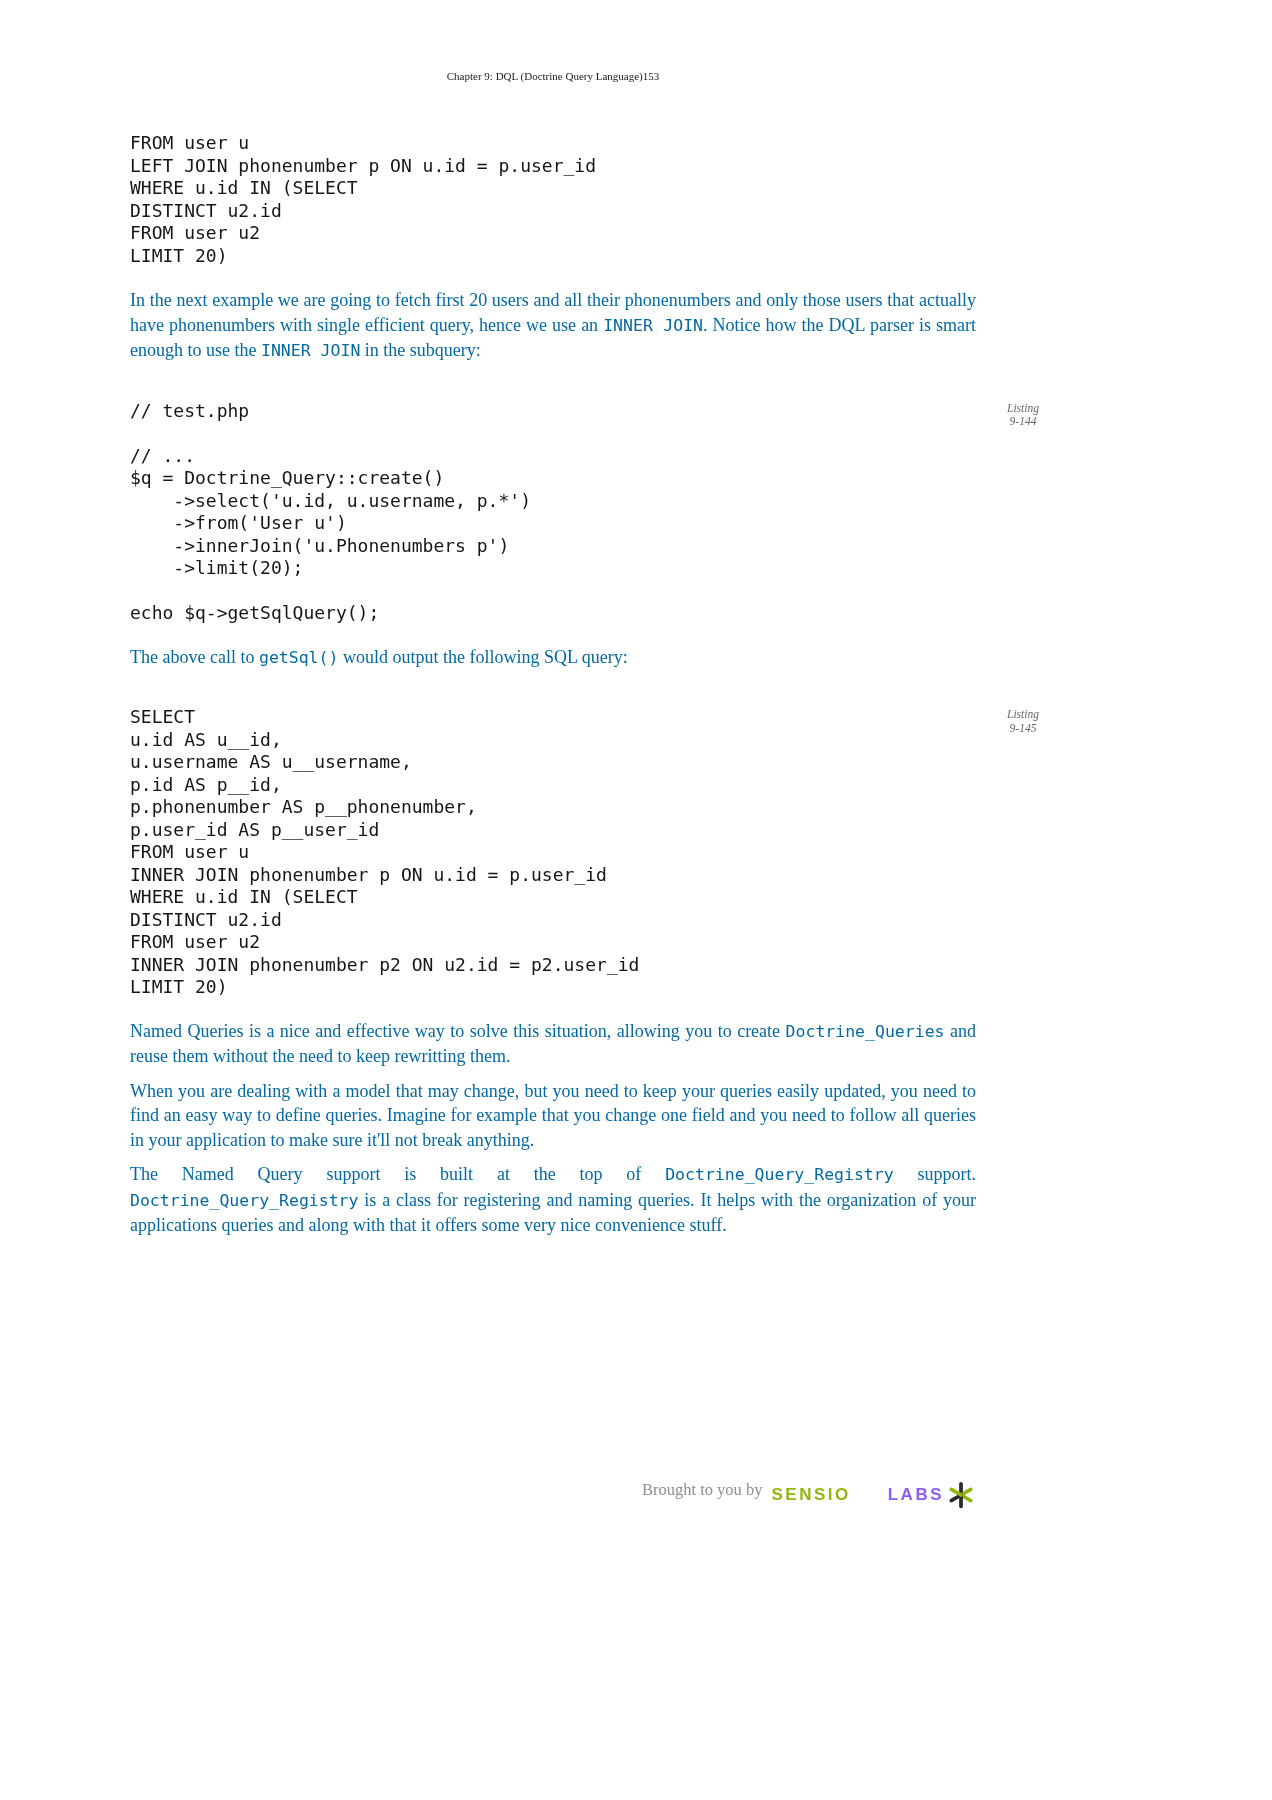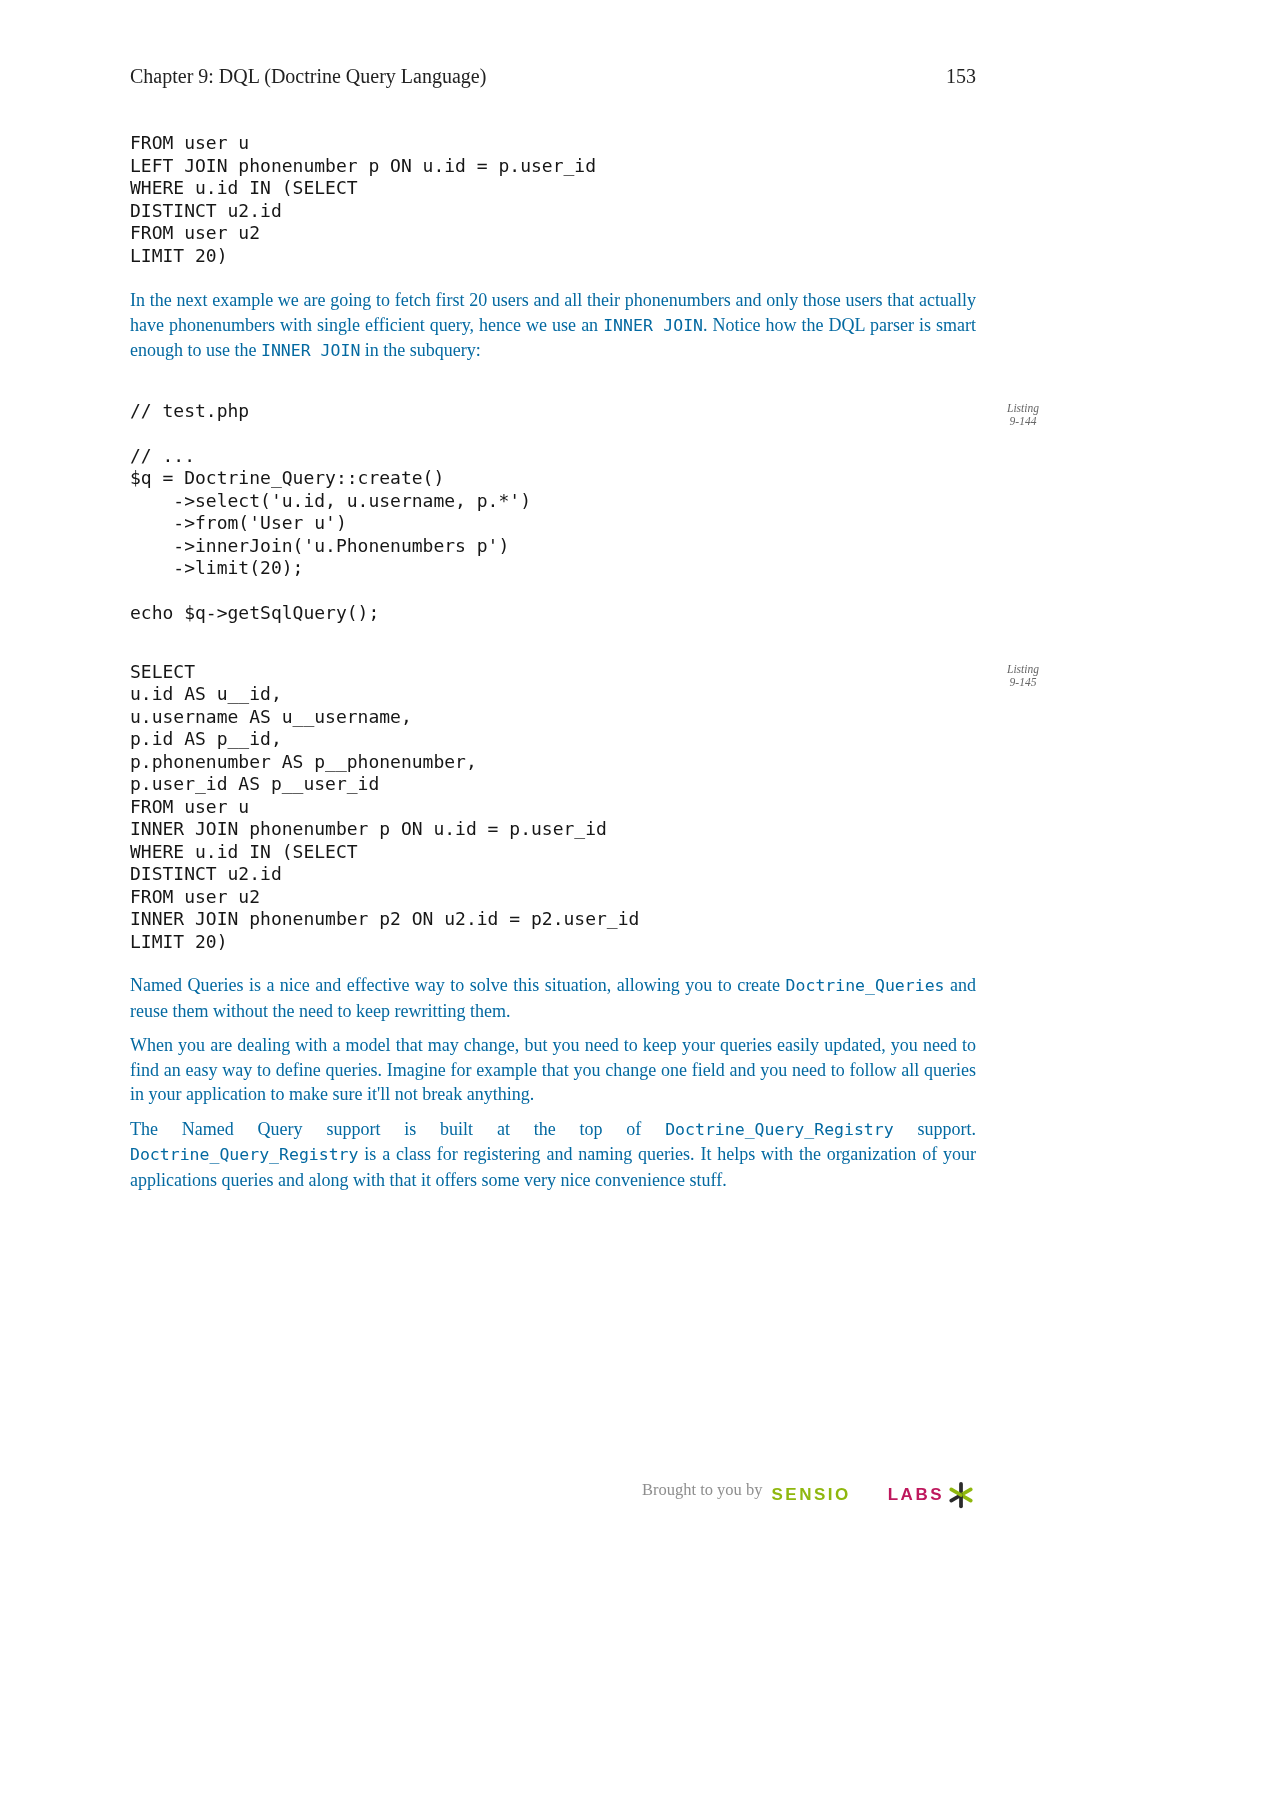--- a/index.html
+++ b/index.html
@@ -15,23 +15,23 @@
     color: #1c1c1c;
     overflow: hidden;
   }
   .content {
     margin-left: 130px;
     width: 846px;
     padding-top: 66px;
   }
   .page-header {
     display: flex;
-    justify-content: space-between;
+    justify-content: center;
     align-items: baseline;
-    font-size: 20px;
+    font-size: 11px;
     line-height: 20px;
     margin-bottom: 46px;
     color: #222222;
   }
   .code {
     font-family: "DejaVu Sans Mono", "Liberation Mono", monospace;
     font-size: 18px;
     line-height: 22.5px;
     white-space: pre;
     color: #161616;
@@ -93,21 +93,21 @@
   }
   .brand {
     font-family: "Liberation Sans", sans-serif;
     font-weight: bold;
     font-size: 17px;
     letter-spacing: 2.5px;
     display: inline-flex;
     align-items: center;
   }
   .brand-green { color: #8fb70e; }
-  .brand-gray  { color: #be185d; padding-left: 37px; }
+  .brand-gray  { color: #8b5cf6; padding-left: 37px; }
   .asterisk-wrap { display: inline-flex; align-items: center; margin-left: 2px; }
 </style>
 </head>
 <body>
 
 <div class="page">
   <div class="content">
 
     <div class="page-header">
       <span>Chapter 9: DQL (Doctrine Query Language)</span>
@@ -133,20 +133,21 @@
     -&gt;innerJoin('u.Phonenumbers p')
     -&gt;limit(20);
 
 echo $q-&gt;getSqlQuery();</div>
       <div class="listing-label">
         <div>Listing</div>
         <div>9-144</div>
       </div>
     </div>
 
+    <p class="para"><span>The above call to </span><span class="inline-code">getSql()</span><span> would output the following SQL query:</span></p>
 
     <div class="code-listing">
       <div class="code">SELECT
 u.id AS u__id,
 u.username AS u__username,
 p.id AS p__id,
 p.phonenumber AS p__phonenumber,
 p.user_id AS p__user_id
 FROM user u
 INNER JOIN phonenumber p ON u.id = p.user_id

